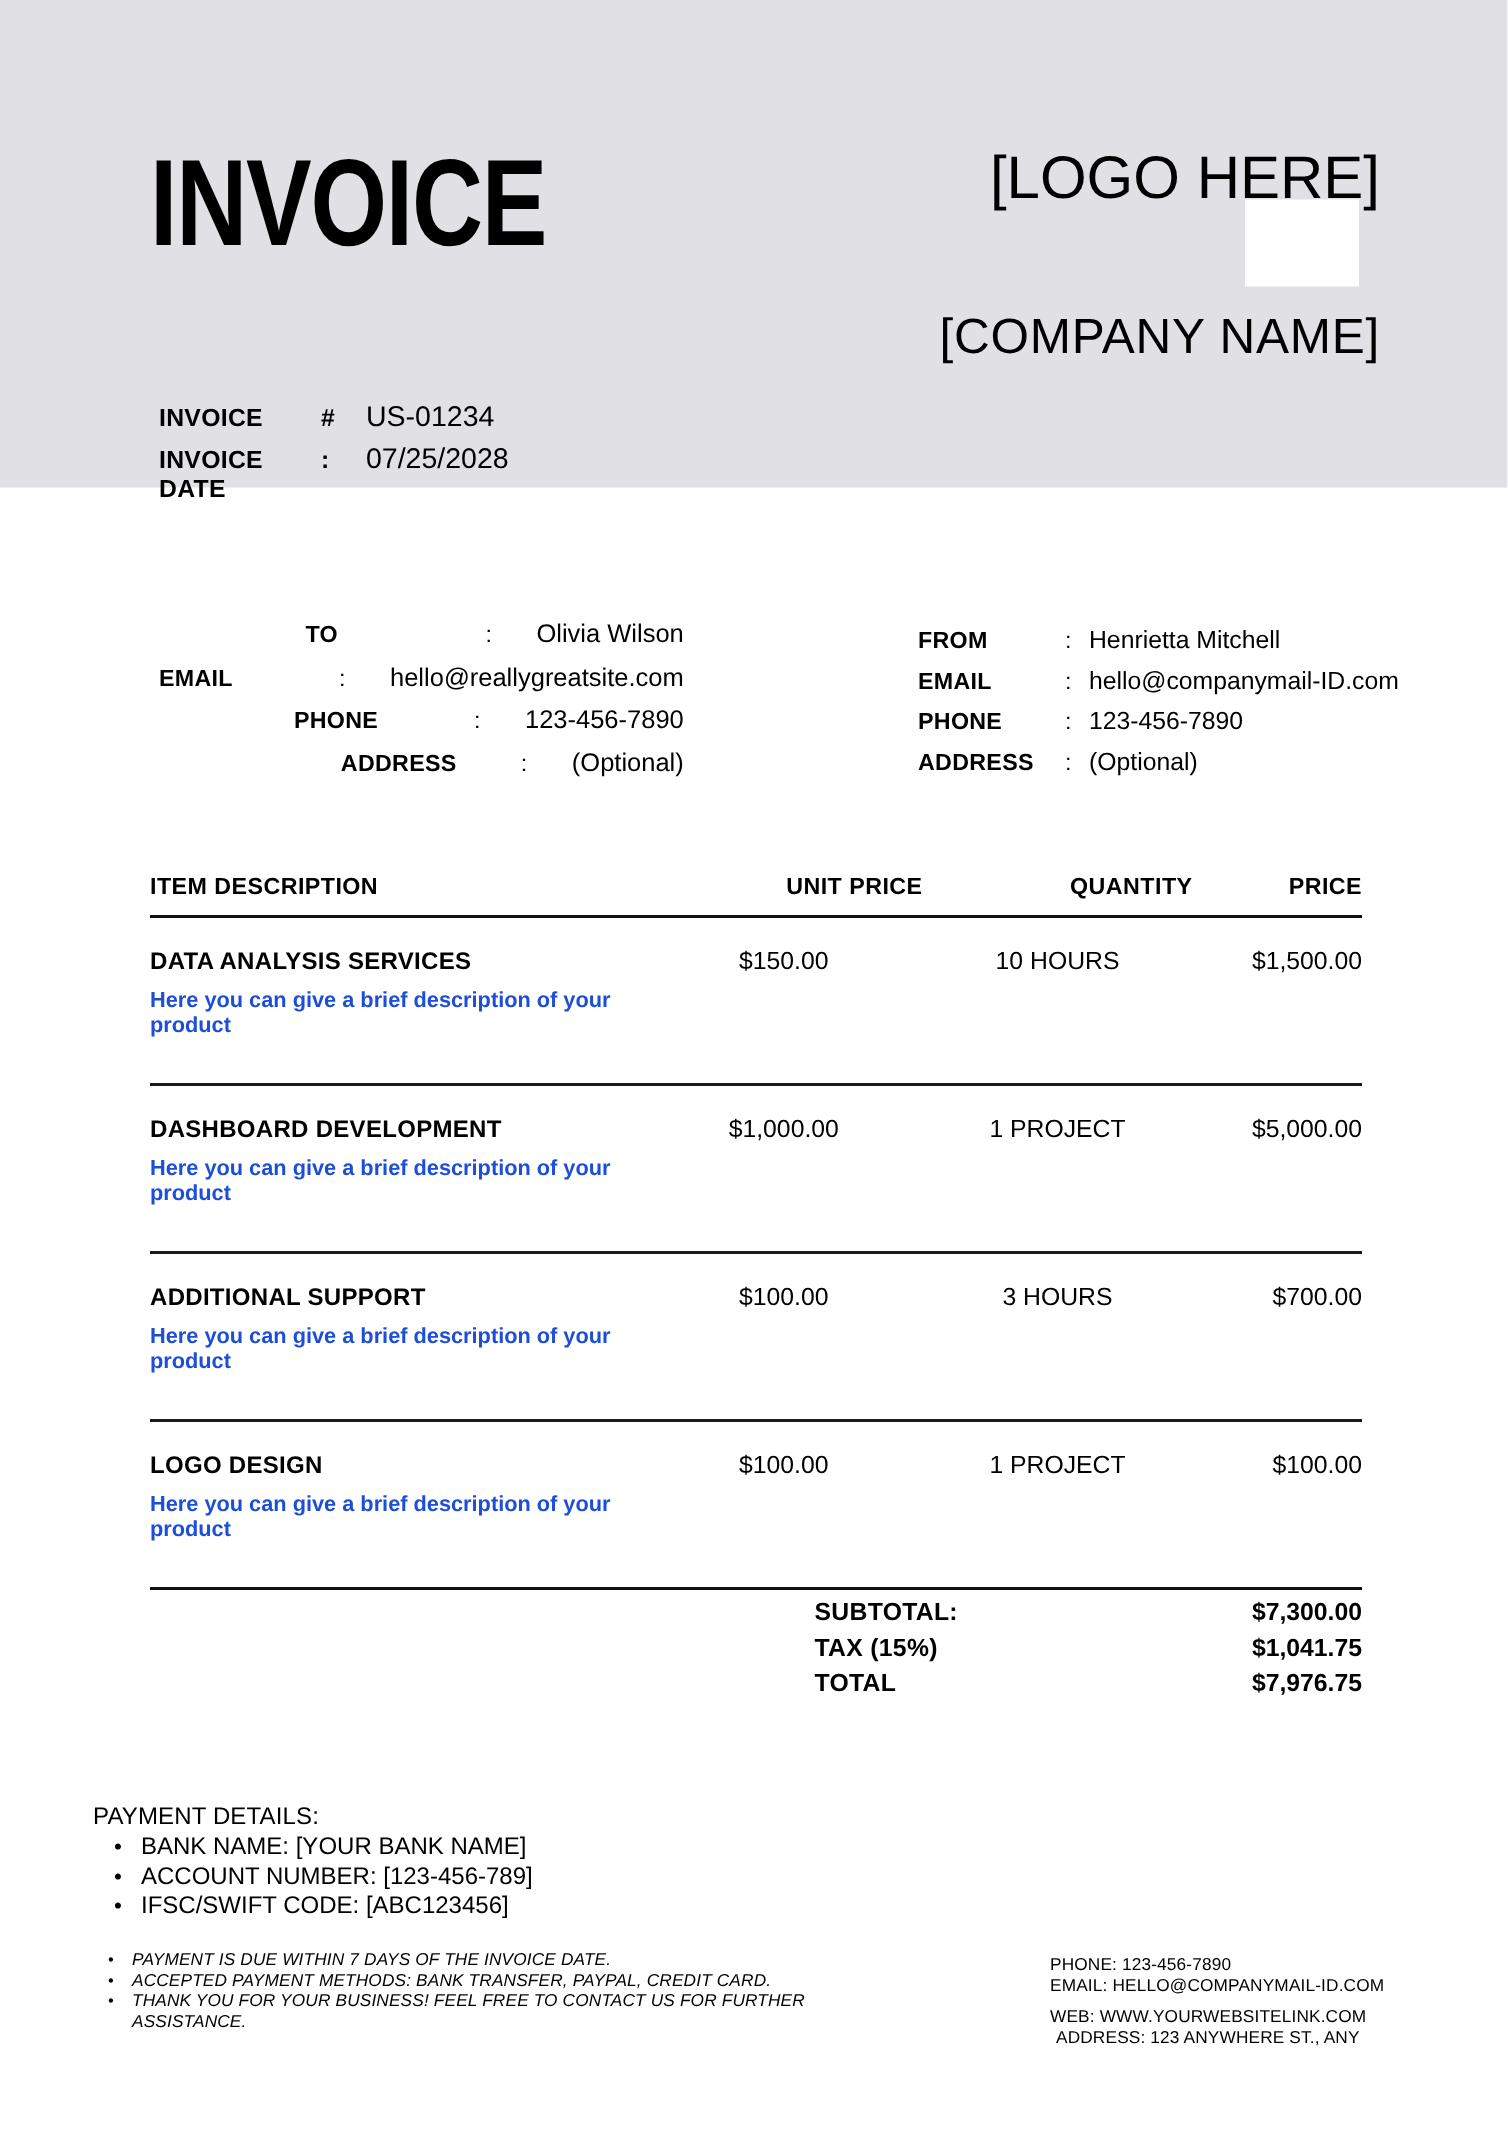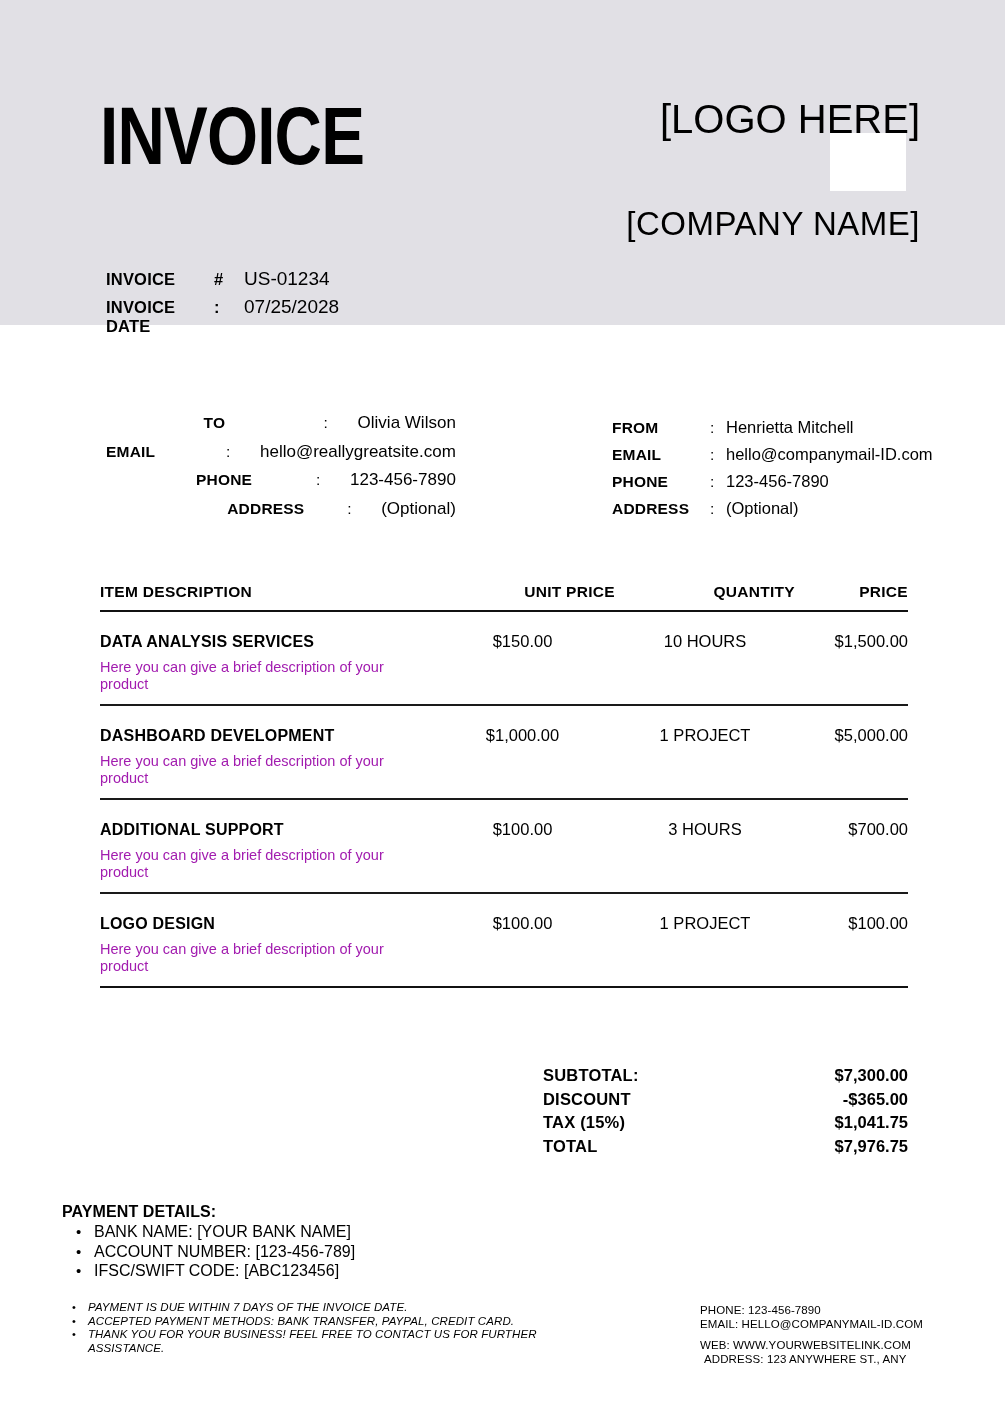--- a/index.html
+++ b/index.html
@@ -82,49 +82,49 @@
   .thead{ display:flex; align-items:baseline; padding-bottom:9px; }
   .th{
     font-weight:bold; font-size:15.5px; letter-spacing:0.3px;
     font-family:"Liberation Sans Narrow","Liberation Sans", sans-serif;
   }
   .col-desc{ width:330px; text-align:left; }
   .col-unit{ width:185px; text-align:right; }
   .col-qty { width:180px; text-align:right; }
   .col-price{ width:113px; text-align:right; }
 
-  .row{ padding-top:20px; padding-bottom:11px; }
+  .row{ padding-top:20px; padding-bottom:29px; }
   .row-top{ display:flex; align-items:baseline; }
   .item-name{
     width:330px; font-weight:bold; font-size:16px; letter-spacing:0.2px;
     font-family:"Liberation Sans Narrow","Liberation Sans", sans-serif;
   }
   .cell-unit{ width:185px; text-align:center; font-size:16.5px; }
   .cell-qty { width:180px; text-align:center; font-size:16.5px; }
   .cell-price{ width:113px; text-align:right; font-size:16.5px; }
   .item-desc{
     margin-top:8px; width:330px;
-    font-size:14.5px; line-height:17px; color:#a21caf;
+    font-size:14.5px; line-height:17px; color:#1d4ed8;font-weight:bold;
   }
 
   
   .totals{ position:absolute; left:543px; top:1066px; width:365px; }
   .totals-row{ display:flex; justify-content:space-between; align-items:baseline; height:23.5px; }
   .totals-label{
     font-weight:bold; font-size:16.5px; letter-spacing:0.2px;
     font-family:"Liberation Sans Narrow","Liberation Sans", sans-serif;
   }
   .totals-value{
     font-weight:bold; font-size:16.5px; text-align:right;
     font-family:"Liberation Sans Narrow","Liberation Sans", sans-serif;
   }
 
   
   .pay{ position:absolute; left:62px; top:1203px; width:520px; }
-  .pay-title{ font-weight:bold; font-size:16px; letter-spacing:0.1px; }
+  .pay-title{ font-weight:normal; font-size:16px; letter-spacing:0.1px; }
   .pay-list{ list-style:none; margin-top:1px; }
   .pay-list li{
     font-size:16px; line-height:19.5px; position:relative; padding-left:32px;
   }
   .pay-list li::before{
     content:"\2022"; position:absolute; left:14px; top:0; font-size:15px;
   }
 
   
   .note{ position:absolute; left:62px; top:1300px; width:520px; }
@@ -270,24 +270,20 @@
   <div class="rule"></div>
 
 </div>
 
 <div class="totals">
   <div class="totals-row">
     <span class="totals-label">SUBTOTAL:</span>
     <span class="totals-value">$7,300.00</span>
   </div>
   <div class="totals-row">
-    <span class="totals-label">DISCOUNT</span>
-    <span class="totals-value">-$365.00</span>
-  </div>
-  <div class="totals-row">
     <span class="totals-label">TAX (15%)</span>
     <span class="totals-value">$1,041.75</span>
   </div>
   <div class="totals-row">
     <span class="totals-label">TOTAL</span>
     <span class="totals-value">$7,976.75</span>
   </div>
 </div>
 
 <div class="pay">

